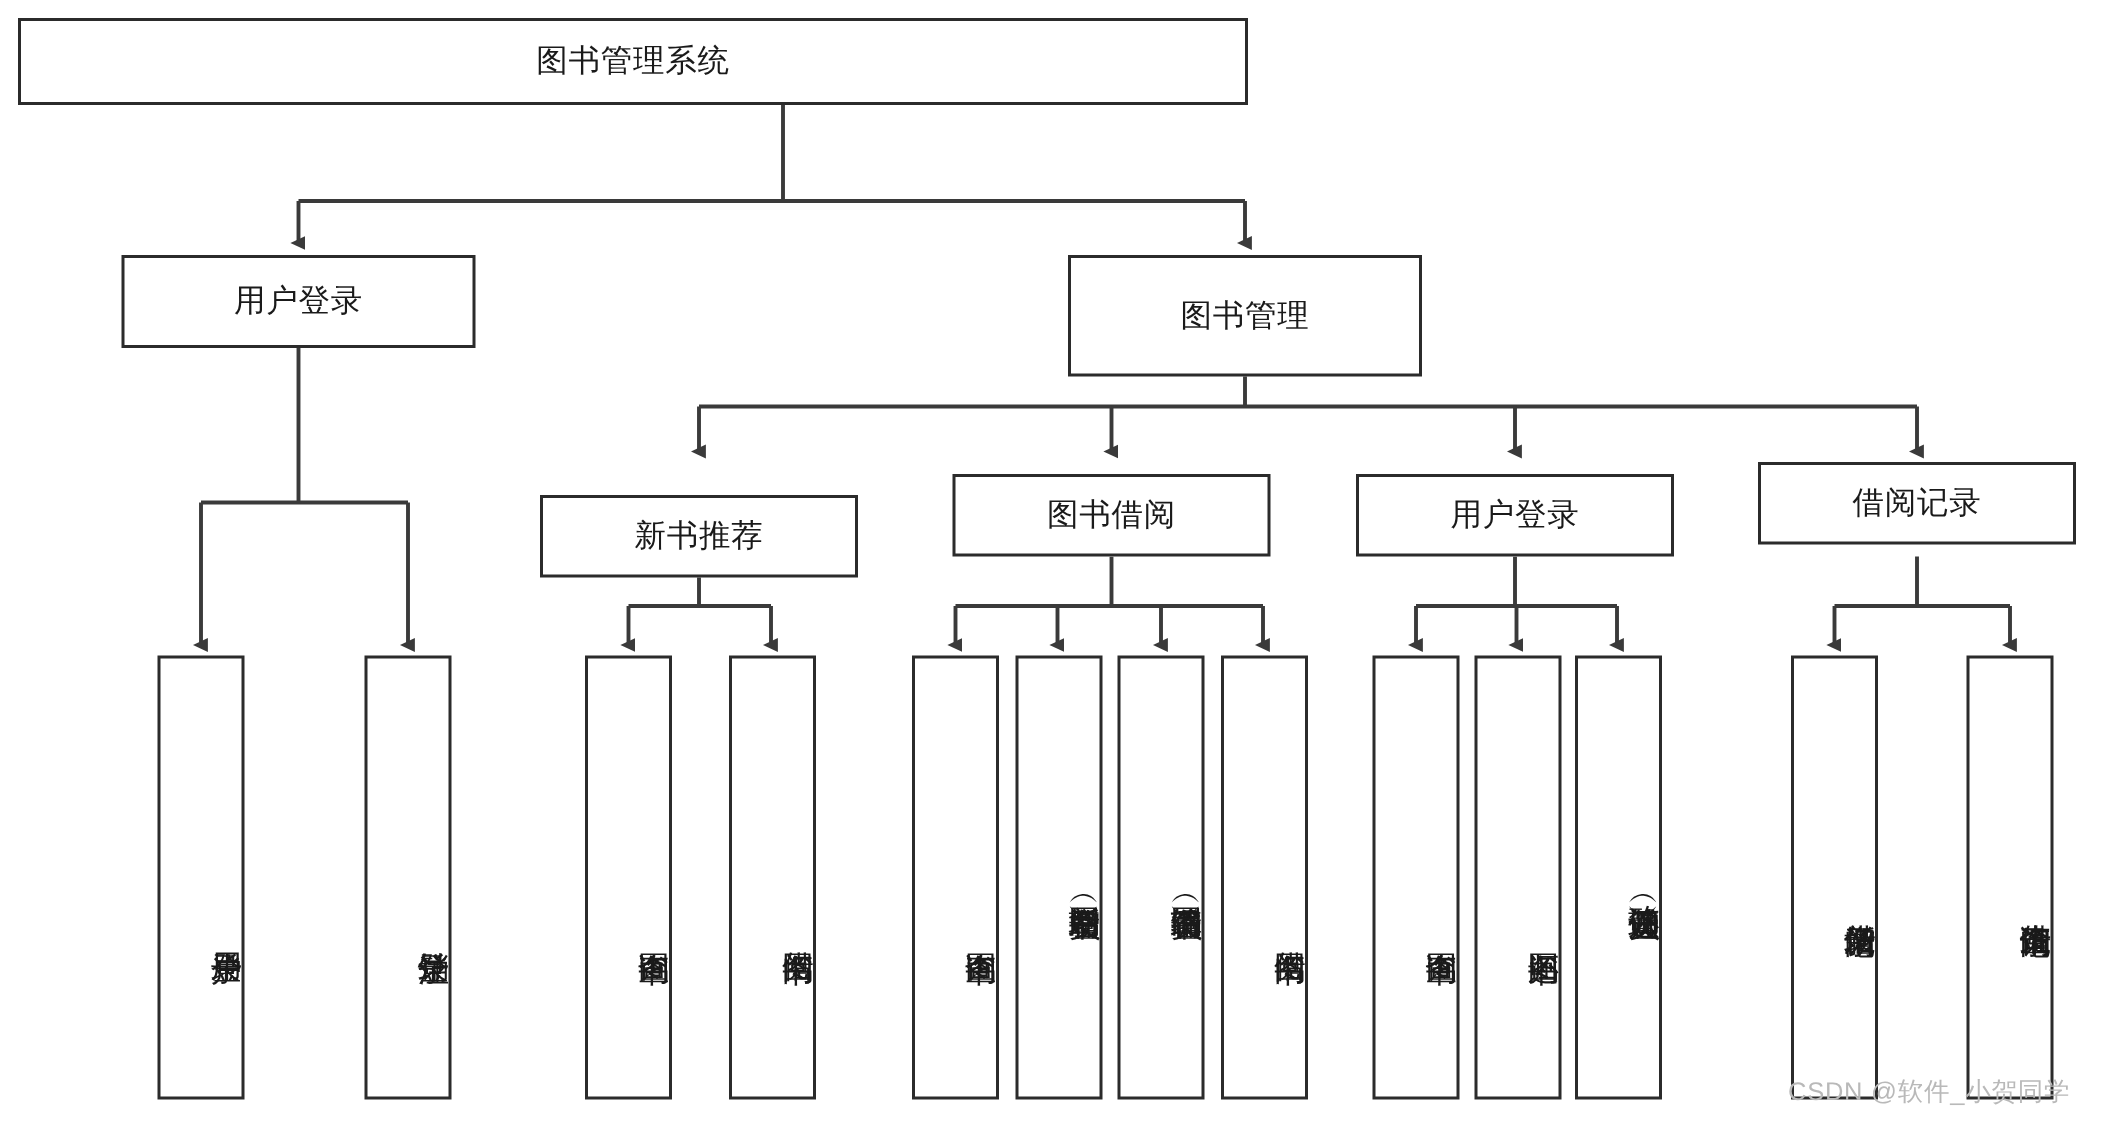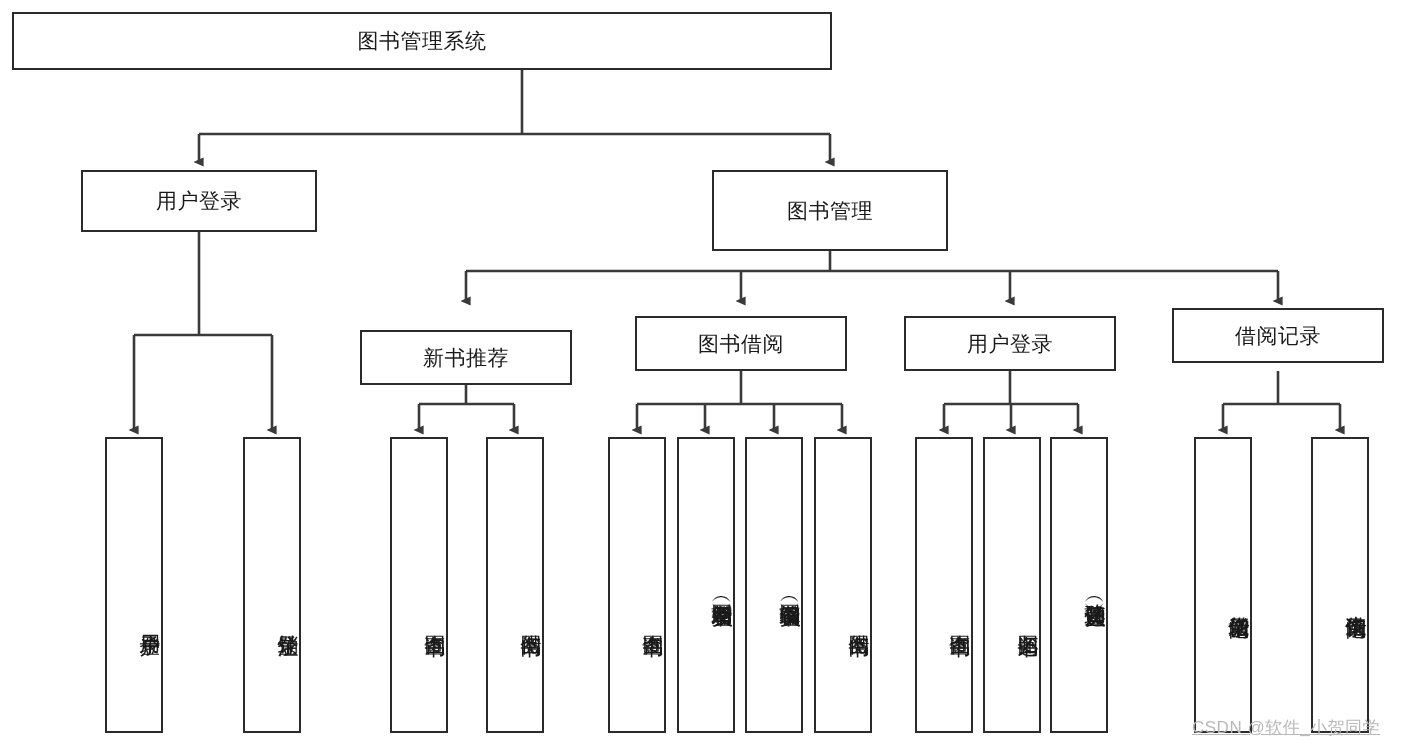--- a/index.html
+++ b/index.html
@@ -59,21 +59,20 @@
   .node-label {
     display: block;
   }
   .watermark {
     position: absolute;
     font-size: 17px;
     color: #b9b9b9;
     white-space: nowrap;
     letter-spacing: 0.5px;
     pointer-events: none;
-    text-decoration: underline;
   }
 </style>
 </head>
 <body>
 
 <div id="diagram-canvas">
 
   <svg id="connector-layer" viewBox="0 0 1405 747" xmlns="http://www.w3.org/2000/svg">
     <defs>
       <marker id="arrow" markerWidth="10" markerHeight="10" refX="5.2" refY="4.6" orient="auto" markerUnits="userSpaceOnUse">

